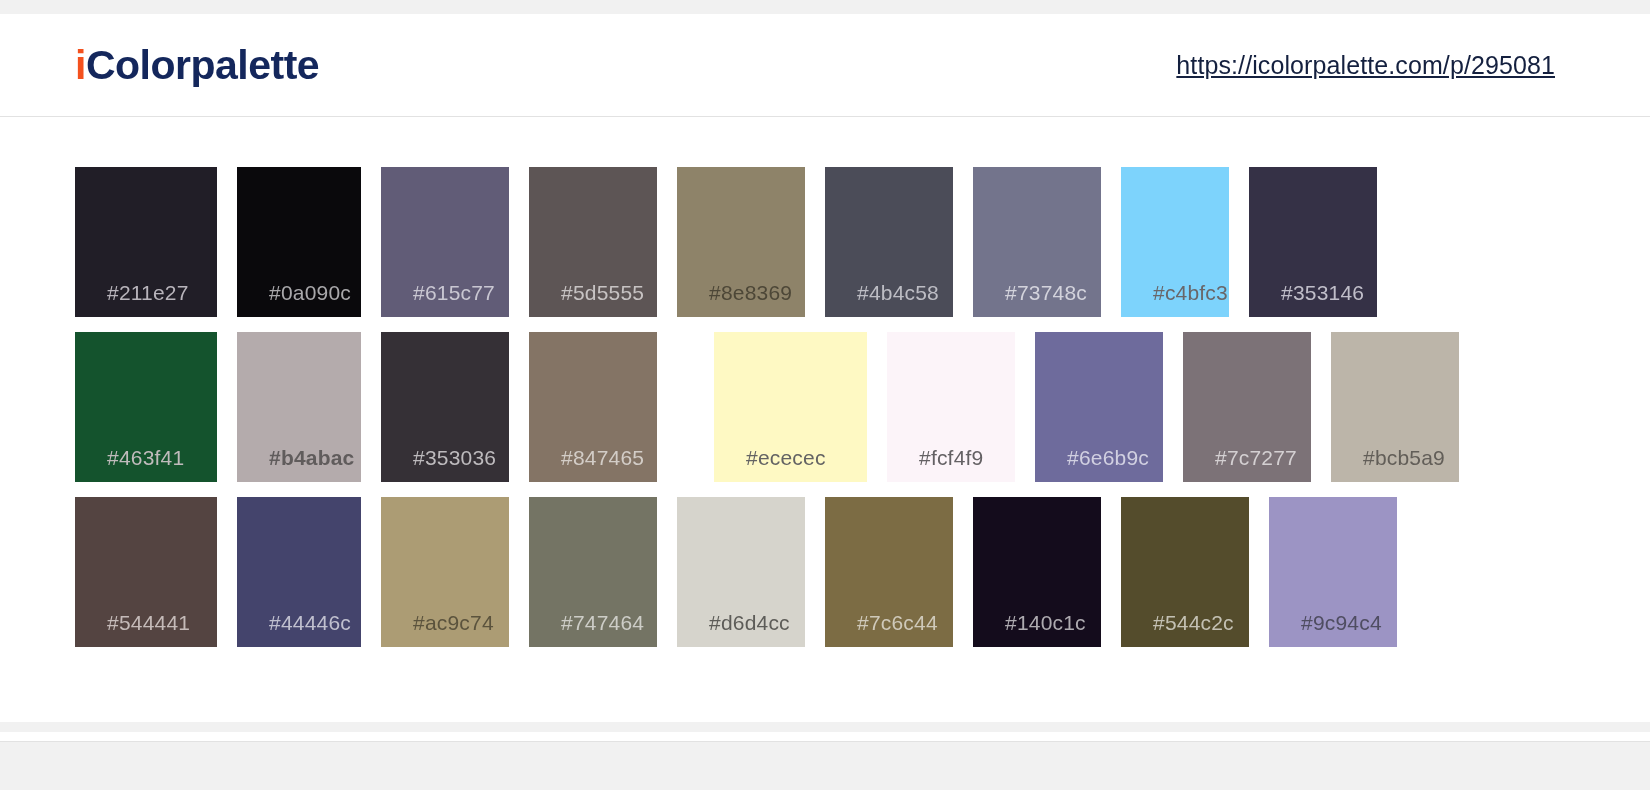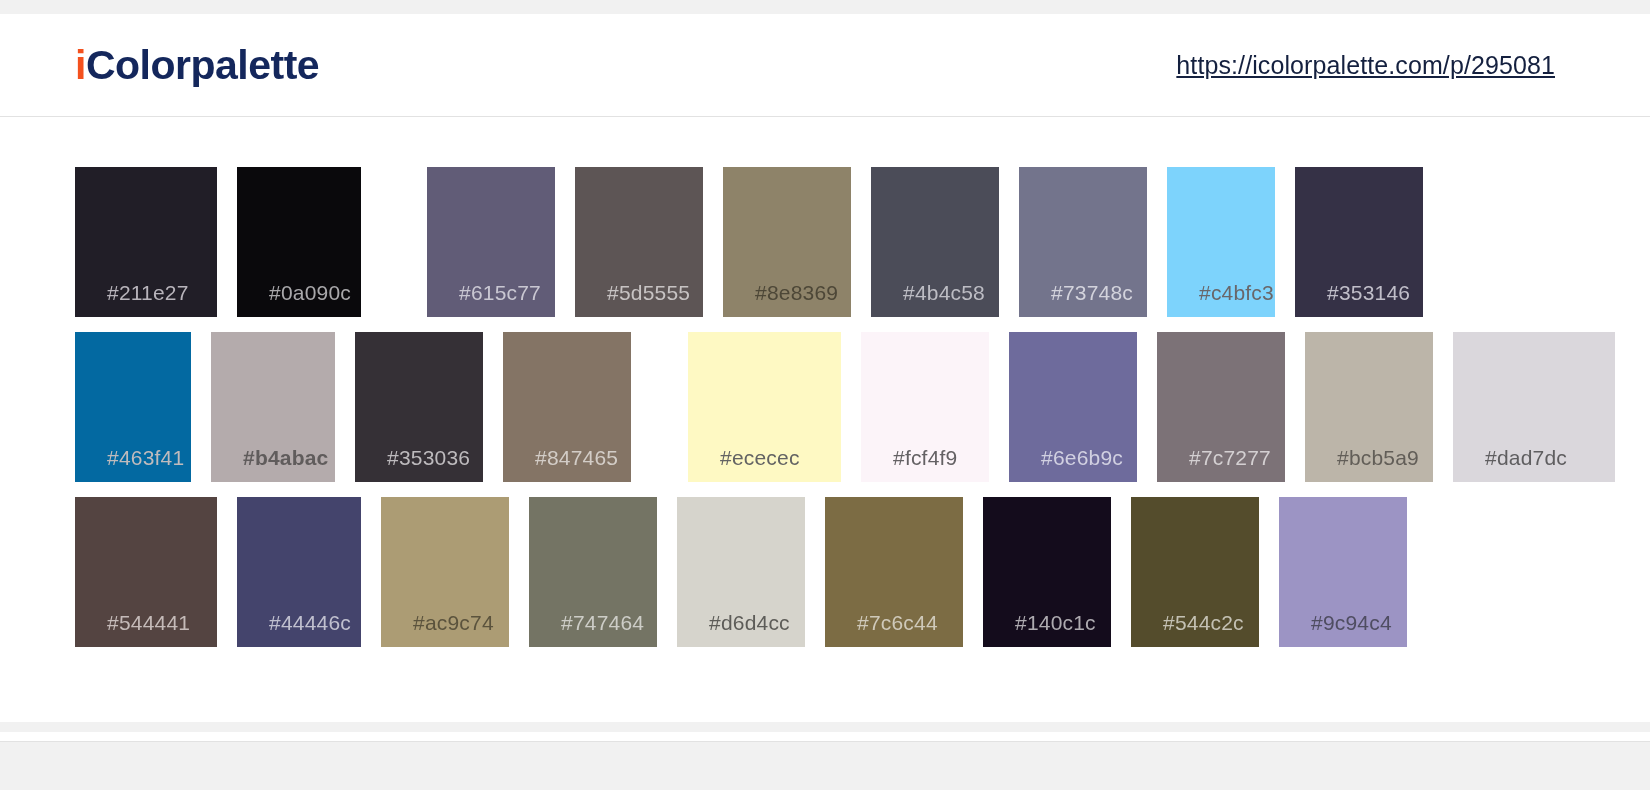--- a/index.html
+++ b/index.html
@@ -119,21 +119,21 @@
   </div>
 
   <div class="palette-area">
     <div class="swatch-row">
         <div class="swatch" style="background: rgb(33, 30, 39); width: 142px;">
           <span class="swatch-label" style="color: rgb(184, 180, 187);">#211e27</span>
         </div>
         <div class="swatch" style="background: rgb(10, 9, 12); width: 124px;">
           <span class="swatch-label" style="color: rgb(169, 168, 171);">#0a090c</span>
         </div>
-        <div class="swatch" style="background: rgb(97, 92, 119); width: 128px; margin-left: 46px;">
+        <div class="swatch" style="background: rgb(97, 92, 119); width: 128px;">
           <span class="swatch-label" style="color: rgb(201, 199, 210);">#615c77</span>
         </div>
         <div class="swatch" style="background: rgb(93, 85, 85); width: 128px;">
           <span class="swatch-label" style="color: rgb(199, 195, 195);">#5d5555</span>
         </div>
         <div class="swatch" style="background: rgb(142, 131, 105); width: 128px;">
           <span class="swatch-label" style="color: rgb(77, 71, 55);">#8e8369</span>
         </div>
         <div class="swatch" style="background: rgb(75, 76, 88); width: 128px;">
           <span class="swatch-label" style="color: rgb(189, 189, 196);">#4b4c58</span>
@@ -142,21 +142,21 @@
           <span class="swatch-label" style="color: rgb(211, 211, 220);">#73748c</span>
         </div>
         <div class="swatch" style="background: #7dd3fc; width: 108px;">
           <span class="swatch-label" style="color: rgb(105, 102, 105);">#c4bfc3</span>
         </div>
         <div class="swatch" style="background: rgb(53, 49, 70); width: 128px;">
           <span class="swatch-label" style="color: rgb(192, 190, 201);">#353146</span>
         </div>
       </div>
     <div class="swatch-row">
-        <div class="swatch" style="background: #0369a1; width: 116px; text-decoration: underline;">
+        <div class="swatch" style="background: #14532d; width: 142px; text-decoration: underline;">
           <span class="swatch-label" style="color: rgb(192, 187, 188);">#463f41</span>
         </div>
         <div class="swatch" style="background: rgb(180, 171, 172); width: 124px; font-weight: bold;">
           <span class="swatch-label" style="color: rgb(96, 92, 92);">#b4abac</span>
         </div>
         <div class="swatch" style="background: rgb(53, 48, 54); width: 128px;">
           <span class="swatch-label" style="color: rgb(189, 186, 189);">#353036</span>
         </div>
         <div class="swatch" style="background: rgb(132, 116, 101); width: 128px;">
           <span class="swatch-label" style="color: rgb(211, 205, 199);">#847465</span>
@@ -168,42 +168,39 @@
           <span class="swatch-label" style="color: rgb(100, 97, 100);">#fcf4f9</span>
         </div>
         <div class="swatch" style="background: rgb(110, 107, 156); width: 128px;">
           <span class="swatch-label" style="color: rgb(209, 208, 225);">#6e6b9c</span>
         </div>
         <div class="swatch" style="background: rgb(124, 114, 119); width: 128px;">
           <span class="swatch-label" style="color: rgb(212, 208, 210);">#7c7277</span>
         </div>
         <div class="swatch" style="background: rgb(188, 181, 169); width: 128px;">
           <span class="swatch-label" style="color: rgb(98, 94, 88);">#bcb5a9</span>
-        </div>
-        <div class="swatch" style="background: rgb(218, 215, 220); width: 162px;">
-          <span class="swatch-label" style="color: rgb(95, 94, 96);">#dad7dc</span>
         </div>
       </div>
     <div class="swatch-row">
         <div class="swatch" style="background: rgb(84, 68, 65); width: 142px;">
           <span class="swatch-label" style="color: rgb(197, 187, 185);">#544441</span>
         </div>
         <div class="swatch" style="background: rgb(68, 68, 108); width: 124px;">
           <span class="swatch-label" style="color: rgb(192, 192, 207);">#44446c</span>
         </div>
         <div class="swatch" style="background: rgb(172, 156, 116); width: 128px;">
           <span class="swatch-label" style="color: rgb(91, 83, 61);">#ac9c74</span>
         </div>
         <div class="swatch" style="background: rgb(116, 116, 100); width: 128px;">
           <span class="swatch-label" style="color: rgb(205, 205, 199);">#747464</span>
         </div>
         <div class="swatch" style="background: rgb(214, 212, 204); width: 128px;">
           <span class="swatch-label" style="color: rgb(93, 92, 88);">#d6d4cc</span>
         </div>
-        <div class="swatch" style="background: rgb(124, 108, 68); width: 138px;">
+        <div class="swatch" style="background: rgb(124, 108, 68); width: 128px;">
           <span class="swatch-label" style="color: rgb(207, 201, 186);">#7c6c44</span>
         </div>
         <div class="swatch" style="background: rgb(20, 12, 28); width: 128px;">
           <span class="swatch-label" style="color: rgb(174, 171, 176);">#140c1c</span>
         </div>
         <div class="swatch" style="background: rgb(84, 76, 44); width: 128px;">
           <span class="swatch-label" style="color: rgb(196, 193, 180);">#544c2c</span>
         </div>
         <div class="swatch" style="background: rgb(156, 148, 196); width: 128px;">
           <span class="swatch-label" style="color: rgb(79, 77, 97);">#9c94c4</span>

